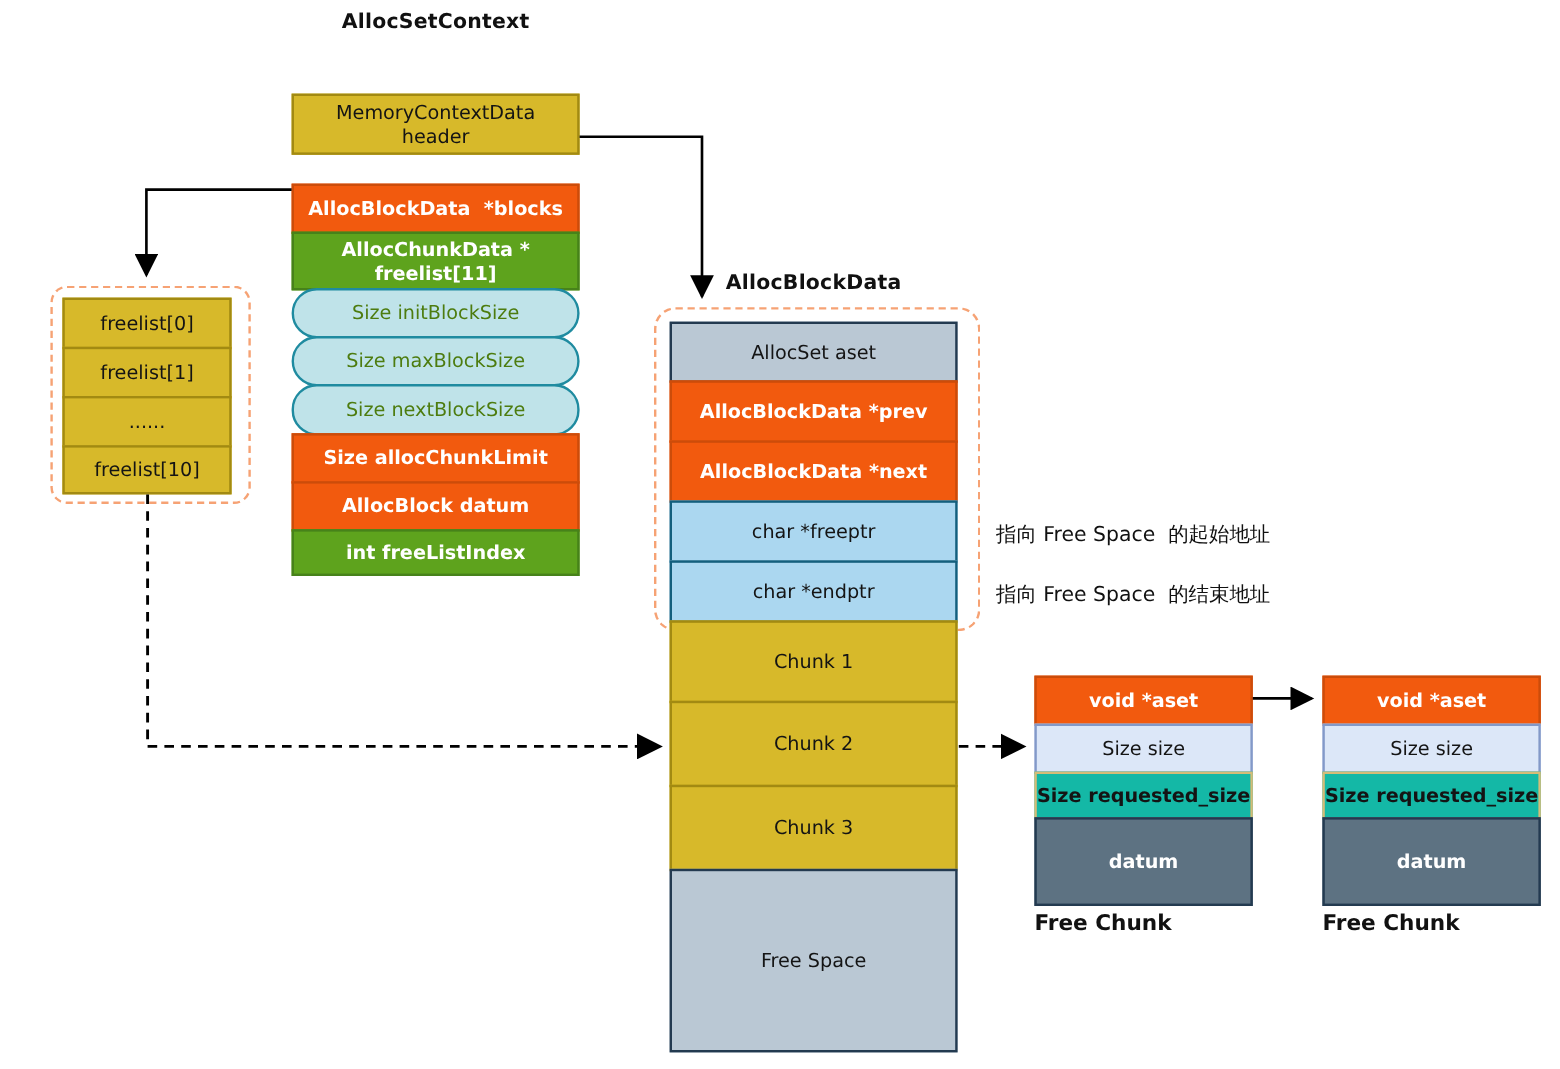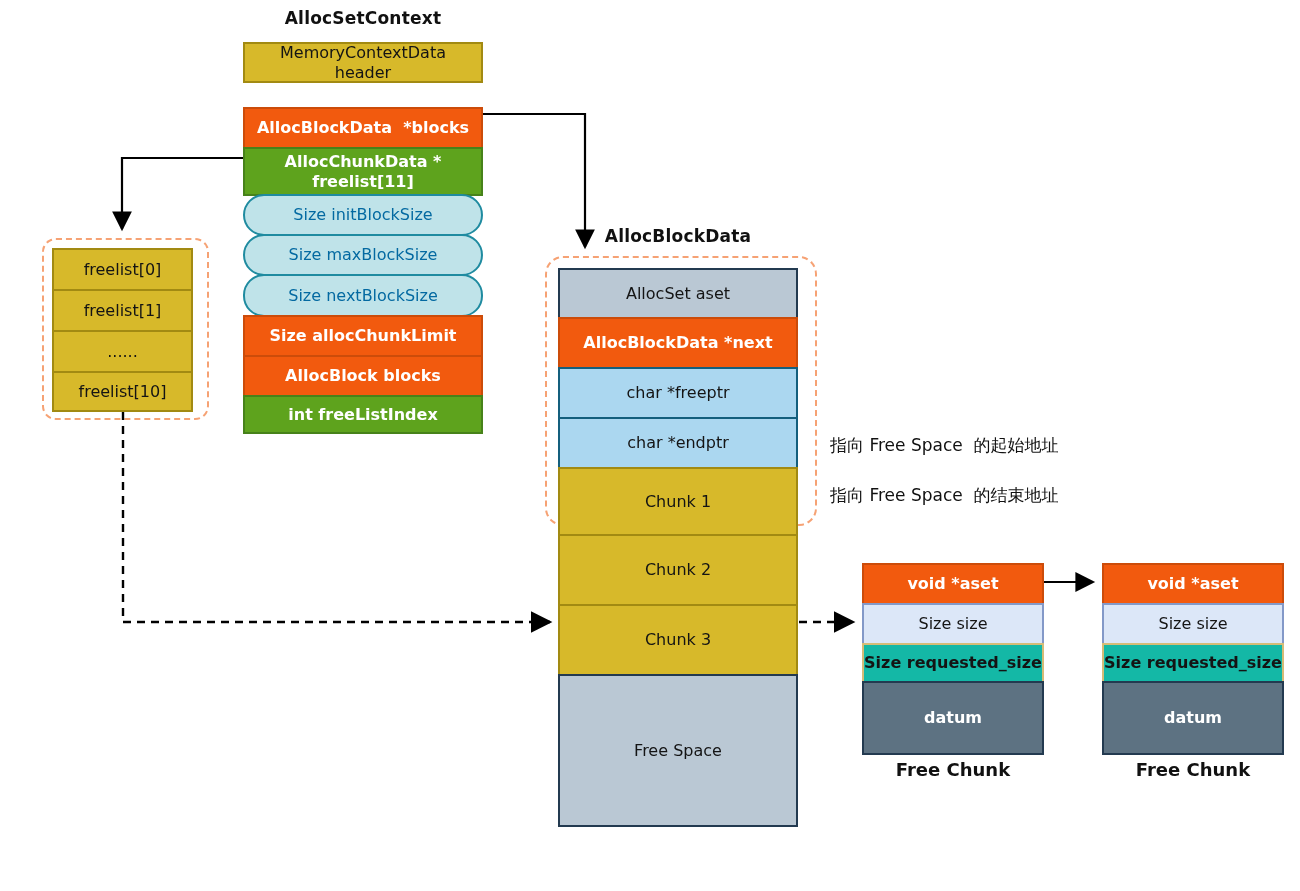--- a/index.html
+++ b/index.html
@@ -16,68 +16,69 @@
   .row{
     box-sizing:border-box;border:2px solid #555;margin-top:-2px;
     display:flex;align-items:center;justify-content:center;text-align:center;
     font-size:16px;line-height:1.25;white-space:pre-wrap;font-weight:500;
   }
   .row:first-child{margin-top:0;}
   
   .gold    {background:#d7b92a;border-color:#a28a12;color:#141414;}
   .orange  {background:#f25a0e;border-color:#cc4c0a;color:#ffffff;font-weight:600;}
   .green   {background:#5ea31d;border-color:#47821a;color:#ffffff;font-weight:600;}
-  .cyan    {background:#bfe3e9;border-color:#1f8ba0;color:#0369a1;border-radius:21px;}
+  .cyan    {background:#bfe3e9;border-color:#1f8ba0;color:#4d7c0f;border-radius:21px;}
   .blue    {background:#abd7f0;border-color:#145f7d;color:#141414;}
   .grayblue{background:#bac8d4;border-color:#233a50;color:#141414;}
   .slate   {background:#5d7282;border-color:#233a50;color:#ffffff;font-weight:600;}
   .lavender{background:#dce7f8;border-color:#8399c8;color:#141414;}
   .cream   {background:#14b8a6;border-color:#d5bc77;color:#141414;font-weight:bold;}
   .dashedbox{
     position:absolute;border:2.5px dashed #f6a274;background:transparent;
   }
   .note{position:absolute;font-size:17px;color:#111;white-space:pre;}
-  .caption{position:absolute;font-size:18px;font-weight:600;color:#111;text-align:center;}
+  .caption{position:absolute;font-size:18px;font-weight:600;color:#111;text-align:left;}
   svg.wires{position:absolute;left:0;top:0;pointer-events:none;}
 </style>
 </head>
 <body>
 
 <div id="canvas">
 
   <div class="abs title" style="left:243px;top:8px;width:240px;">AllocSetContext</div>
 
   <div class="stack" style="left:243px;top:42px;width:240px;">
-    <div class="row gold" style="height:41px;">MemoryContextData
+    <div class="row gold" style="height:51px;margin-top:36px;">MemoryContextData
 header</div>
     <div class="row orange" style="height:42px;margin-top:24px;">AllocBlockData  *blocks</div>
     <div class="row green" style="height:49px;">AllocChunkData *
 freelist[11]</div>
     <div class="row cyan" style="height:42px;">Size initBlockSize</div>
     <div class="row cyan" style="height:42px;">Size maxBlockSize</div>
     <div class="row cyan" style="height:43px;text-align:center;">Size nextBlockSize</div>
     <div class="row orange" style="height:42px;">Size allocChunkLimit</div>
-    <div class="row orange" style="height:42px;">AllocBlock blocks</div>
+    <div class="row orange" style="height:42px;">AllocBlock datum</div>
     <div class="row green" style="height:39px;">int freeListIndex</div>
   </div>
 
   <div class="dashedbox" style="left:42px;top:238px;width:163px;height:178px;border-radius:14px;"></div>
   <div class="stack" style="left:52px;top:248px;width:141px;">
     <div class="row gold" style="height:43px;">freelist[0]</div>
     <div class="row gold" style="height:43px;">freelist[1]</div>
     <div class="row gold" style="height:43px;">......</div>
     <div class="row gold" style="height:41px;">freelist[10]</div>
   </div>
 
   <div class="abs title" style="left:558px;top:226px;width:240px;">AllocBlockData</div>
 
   <div class="dashedbox" style="left:545px;top:256px;width:268px;height:266px;border-radius:18px;"></div>
 
   <div class="stack" style="left:558px;top:268px;width:240px;">
     <div class="row grayblue" style="height:51px;">AllocSet aset</div>
+    <div class="row orange" style="height:52px;">AllocBlockData *prev</div>
     <div class="row orange" style="height:52px;">AllocBlockData *next</div>
     <div class="row blue" style="height:52px;">char *freeptr</div>
     <div class="row blue" style="height:52px;">char *endptr</div>
     <div class="row gold" style="height:69px;">Chunk 1</div>
     <div class="row gold" style="height:72px;">Chunk 2</div>
     <div class="row gold" style="height:72px;">Chunk 3</div>
     <div class="row grayblue" style="height:153px;">Free Space</div>
   </div>
 
   <div class="note" style="left:830px;top:434px;">指向 Free Space  的起始地址</div>

